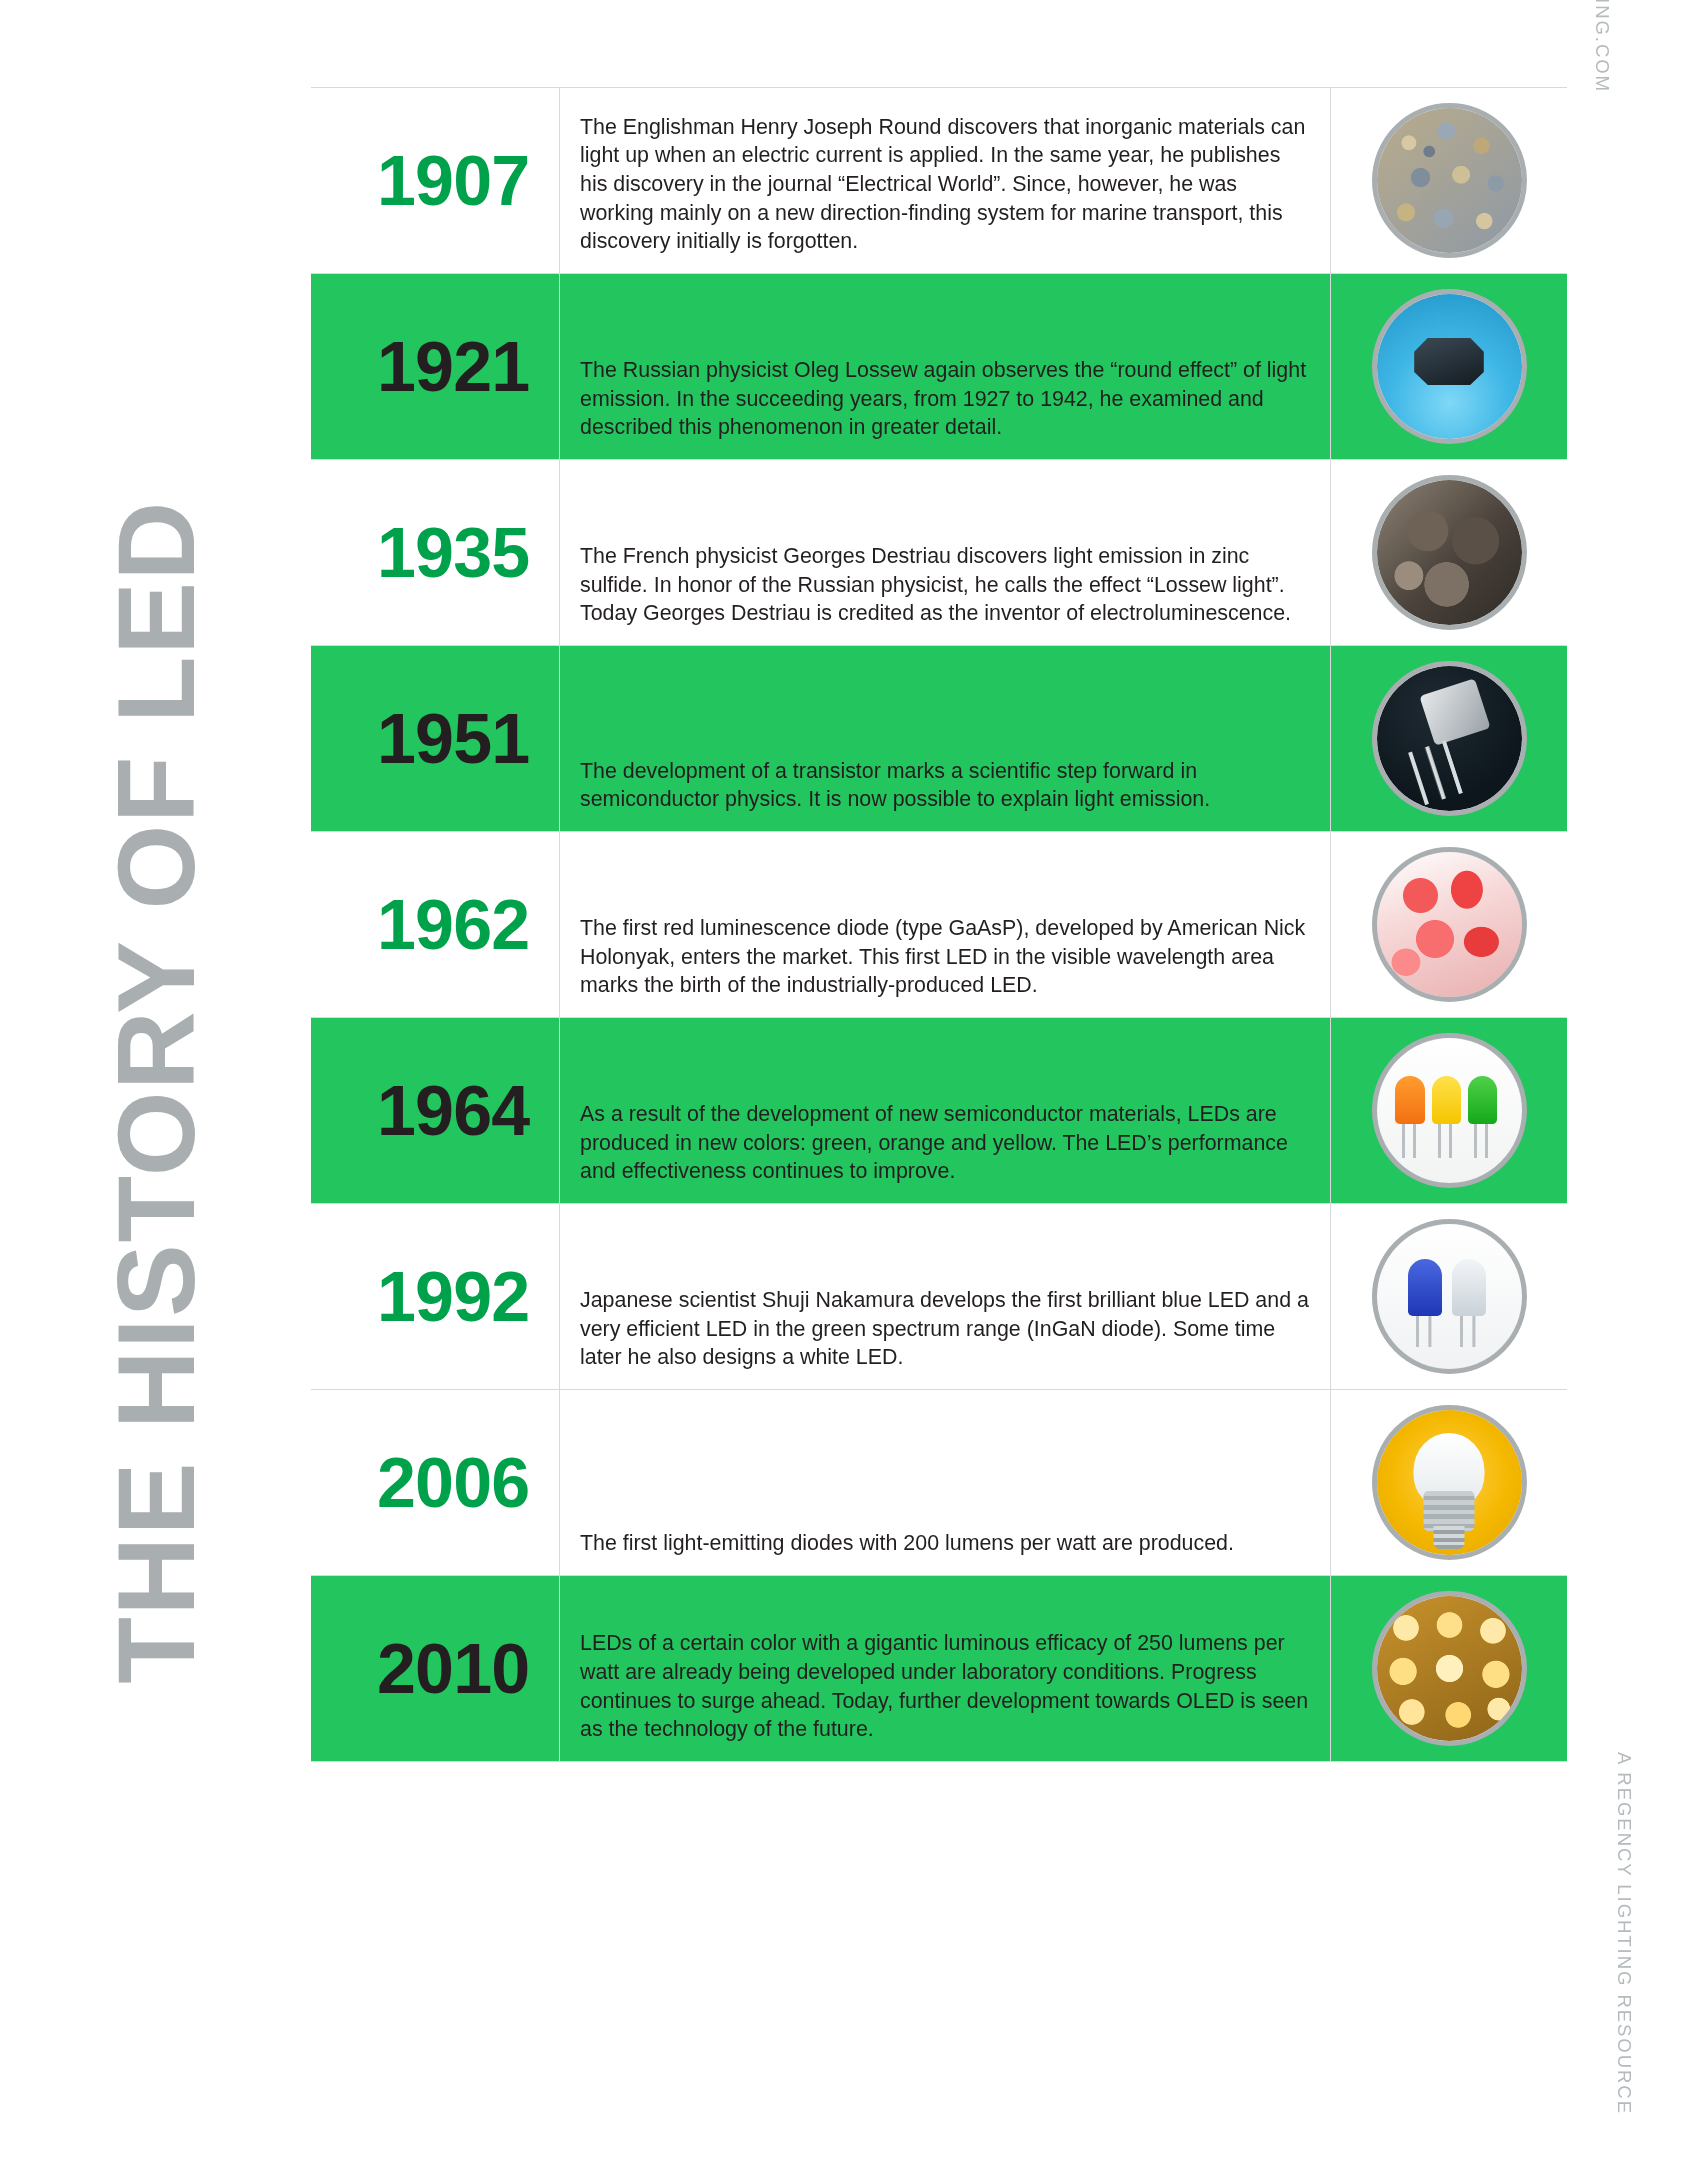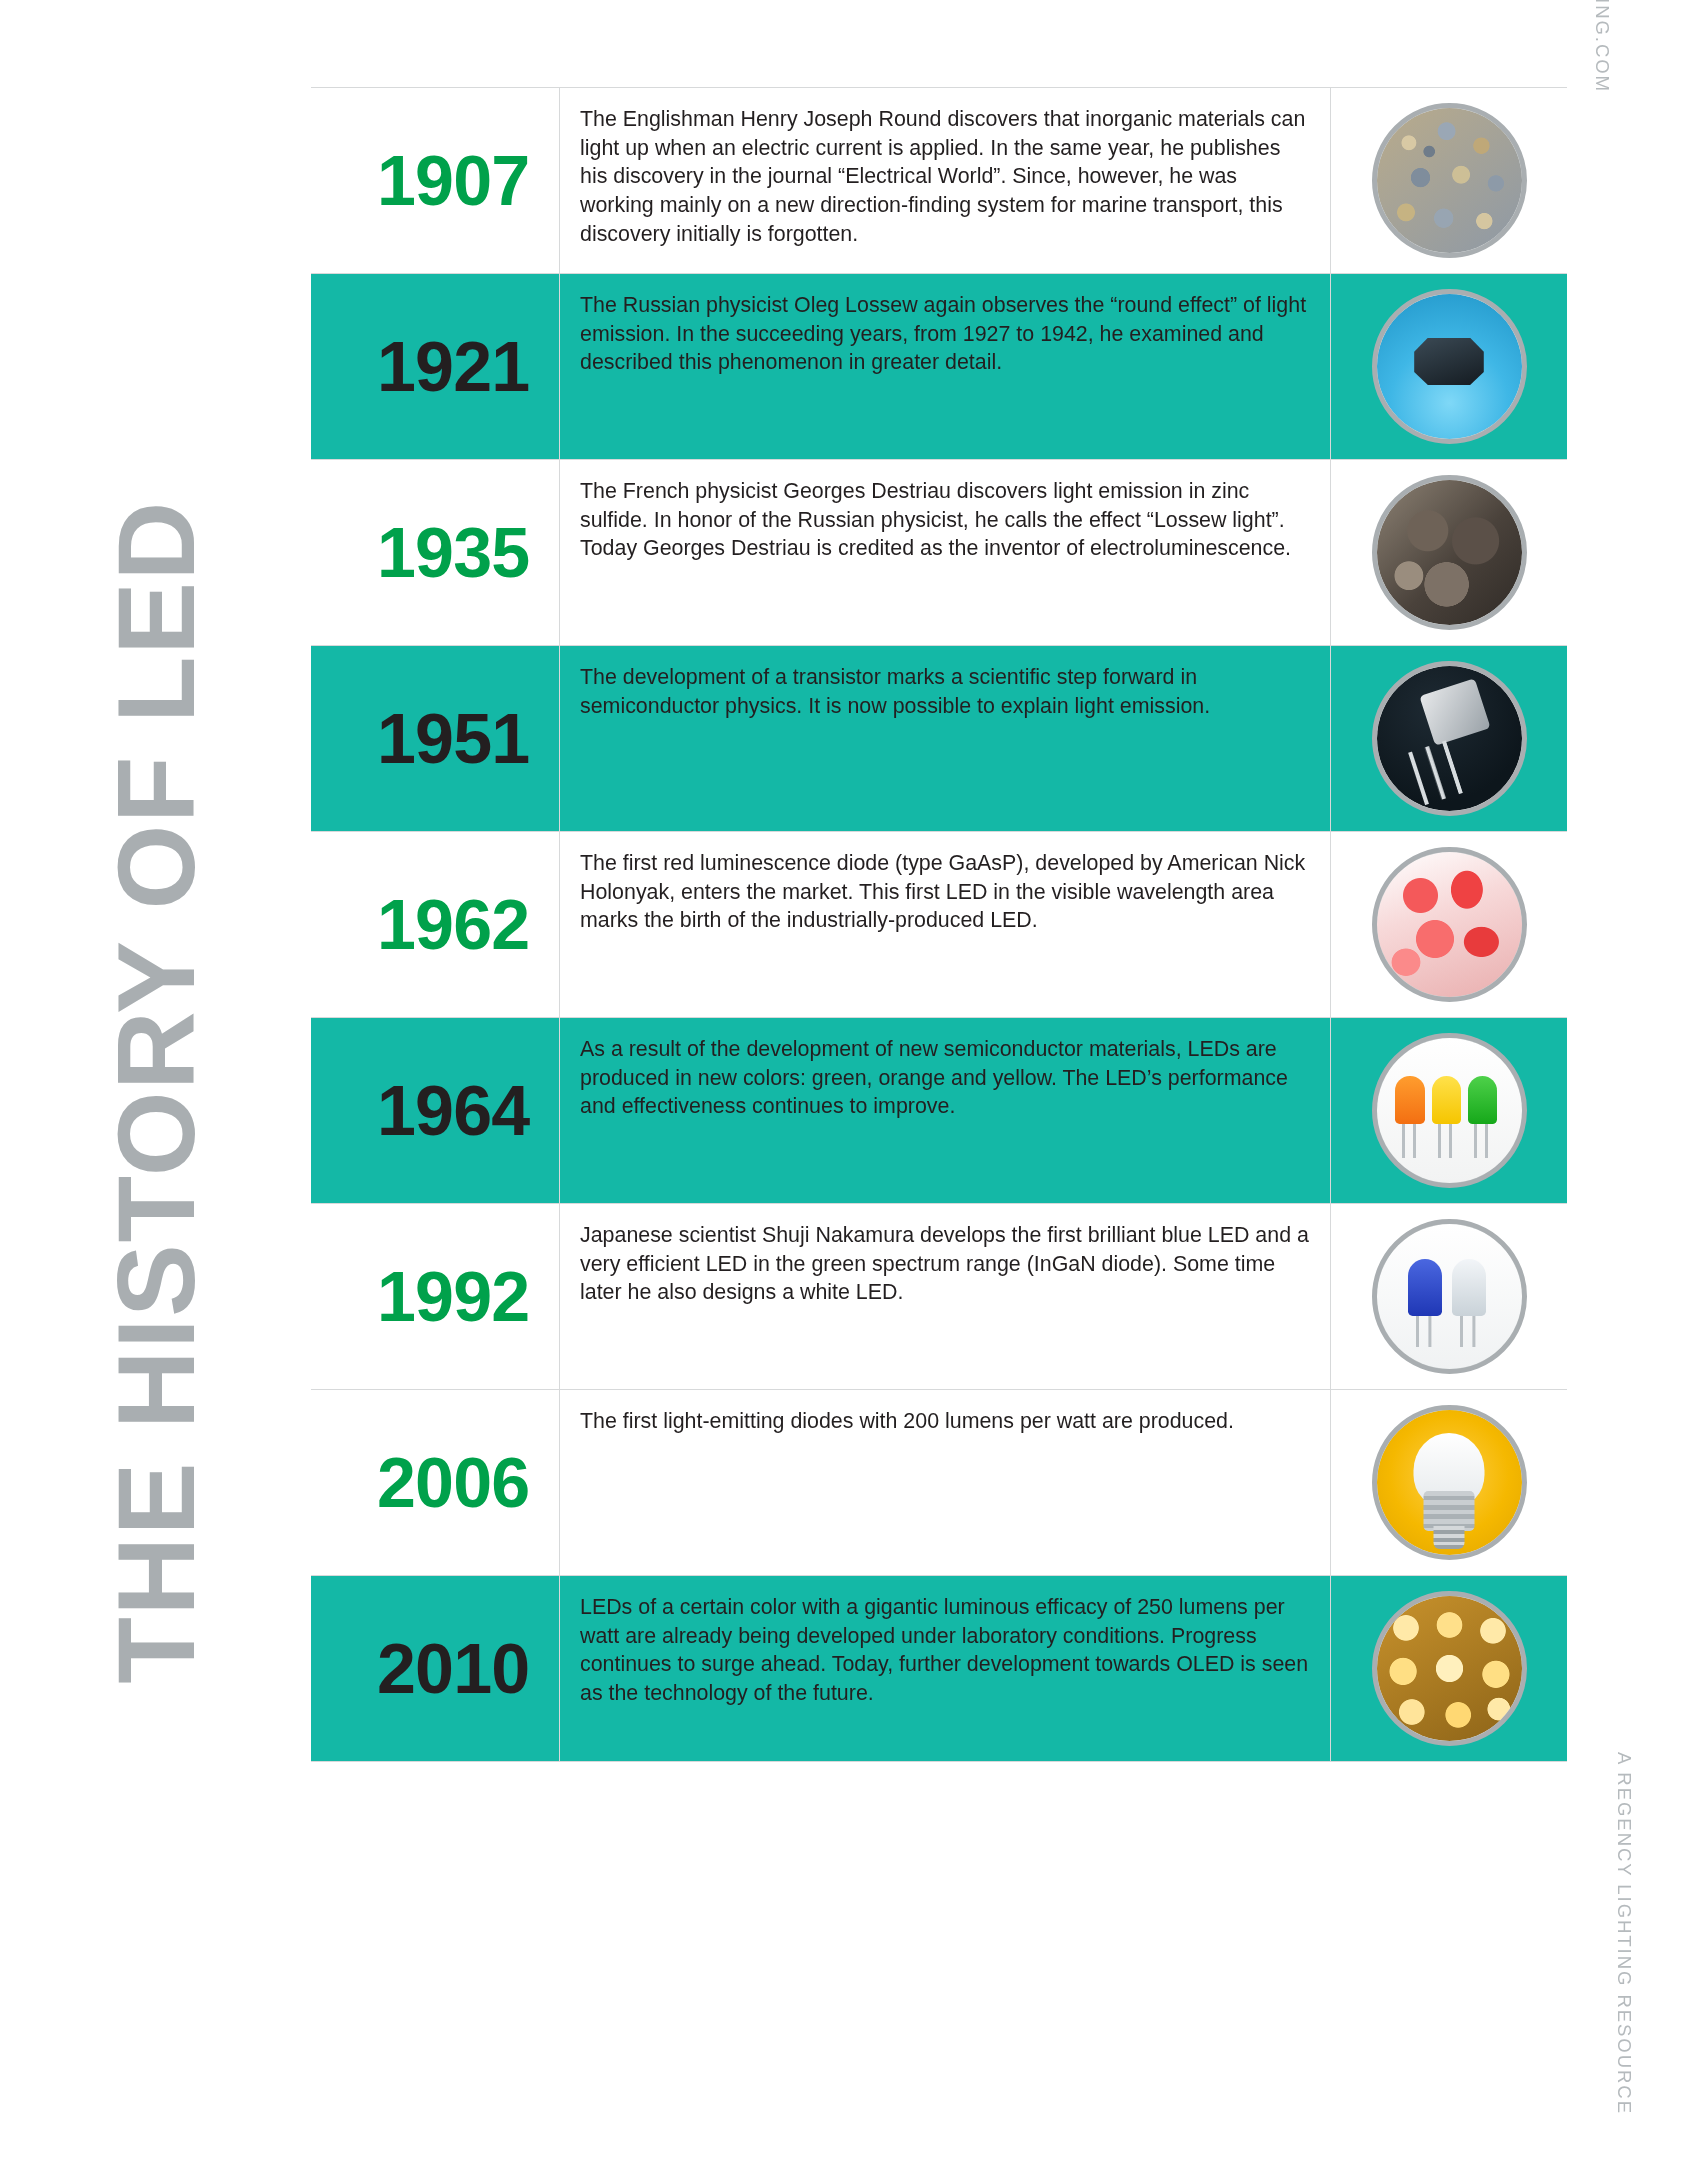--- a/index.html
+++ b/index.html
@@ -55,21 +55,21 @@
   }
   .row {
     display: flex;
     flex-direction: row;
     align-items: stretch;
     border-bottom: 1.6px solid #d7d9da;
     min-height: 185px;
     background: #ffffff;
   }
   .row.alt {
-    background: #14b8a6;
+    background: #22c55e;
   }
   .year-cell {
     flex: 0 0 249px;
     display: flex;
     align-items: center;
     justify-content: flex-end;
     padding-right: 29.5px;
     box-sizing: border-box;
     border-right: 1.6px solid #d7d9da;
   }
@@ -79,21 +79,21 @@
     letter-spacing: -0.8px;
     line-height: 1;
     font-family: "Liberation Sans", sans-serif;
   }
   .year.green { color: #00a14b; }
   .year.dark  { color: #231f20; }
 
   .text-cell {
     flex: 1 1 auto;
     display: flex;
-    align-items: flex-start;
+    align-items: flex-end;
     padding: 17px 20px 17px 20px;
     box-sizing: border-box;
   }
   .text-cell p {
     margin: 0;
     font-size: 21.4px;
     line-height: 1.34;
     color: #231f20;
     font-family: "Liberation Sans", sans-serif;
   }

